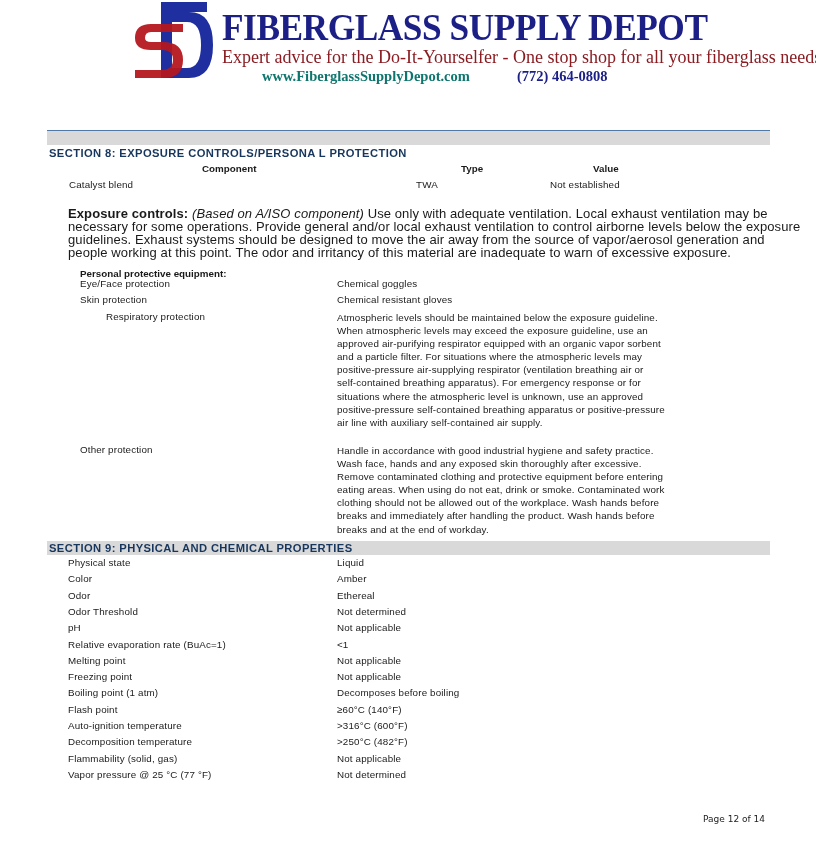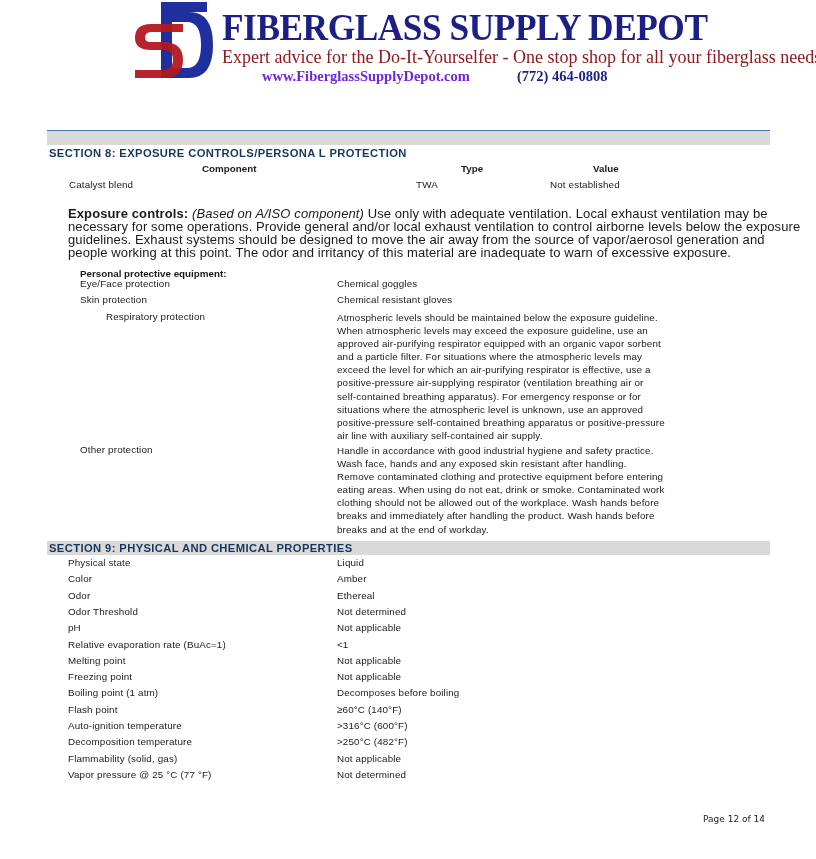--- a/index.html
+++ b/index.html
@@ -8,21 +8,21 @@
   .abs { position:absolute; }
 
   
   .logo-mark { left:133px; top:2px; width:80px; height:76px; }
   .brand-title { left:222px; top:4px; font-family:"Liberation Serif", serif; font-weight:bold;
                  font-size:38px; letter-spacing:-0.5px; color:#1b1f86; transform:scaleX(0.93);
                  transform-origin:left top; white-space:nowrap; line-height:46px; }
   .brand-tagline { left:222px; top:47px; font-family:"Liberation Serif", serif; font-weight:normal;
                    font-size:18px; color:#8a1c22; white-space:nowrap; }
   .brand-web { left:262px; top:68px; font-family:"Liberation Serif", serif; font-weight:bold;
-               font-size:14.5px; color:#6d28d9; white-space:nowrap; }
+               font-size:14.5px; color:#0f766e; white-space:nowrap; }
   .brand-phone { left:517px; top:68px; font-family:"Liberation Serif", serif; font-weight:bold;
                  font-size:14.5px; color:#1b1f86; white-space:nowrap; }
 
   
   .top-rule { left:47px; top:130px; width:723px; height:1px; background:#4f7aa8; }
   .top-band { left:47px; top:131px; width:723px; height:14px; background:#d9d9d9; }
   .section-title { font-weight:bold; font-size:11.2px; color:#17365d; letter-spacing:0.4px; white-space:nowrap;text-align:right; }
   .sec9-band { left:47px; top:541px; width:723px; height:14px; background:#d9d9d9; }
 
   .txt { font-size:9.8px; color:#1a1a1a; white-space:nowrap; letter-spacing:0.15px; }
@@ -78,32 +78,31 @@
 
 <div class="abs txt" style="left:80px; top:294px;">Skin protection</div>
 <div class="abs txt" style="left:337px; top:294px;">Chemical resistant gloves</div>
 
 <div class="abs txt" style="left:80px; top:311px;padding-left:26px;">Respiratory protection</div>
 <div class="abs block" style="left:337px; top:311px; white-space:nowrap;">
   <div>Atmospheric levels should be maintained below the exposure guideline.</div>
   <div>When atmospheric levels may exceed the exposure guideline, use an</div>
   <div>approved air-purifying respirator equipped with an organic vapor sorbent</div>
   <div>and a particle filter. For situations where the atmospheric levels may</div>
-  <div>exceed the level for which an air-purifying respirator is effective, use a</div>
   <div>positive-pressure air-supplying respirator (ventilation breathing air or</div>
   <div>self-contained breathing apparatus). For emergency response or for</div>
   <div>situations where the atmospheric level is unknown, use an approved</div>
   <div>positive-pressure self-contained breathing apparatus or positive-pressure</div>
   <div>air line with auxiliary self-contained air supply.</div>
 </div>
 
 <div class="abs txt" style="left:80px; top:444px;">Other protection</div>
 <div class="abs block" style="left:337px; top:444px; white-space:nowrap;">
   <div>Handle in accordance with good industrial hygiene and safety practice.</div>
-  <div>Wash face, hands and any exposed skin resistant after handling.</div>
+  <div>Wash face, hands and any exposed skin thoroughly after excessive.</div>
   <div>Remove contaminated clothing and protective equipment before entering</div>
   <div>eating areas. When using do not eat, drink or smoke. Contaminated work</div>
   <div>clothing should not be allowed out of the workplace. Wash hands before</div>
   <div>breaks and immediately after handling the product. Wash hands before</div>
   <div>breaks and at the end of workday.</div>
 </div>
 
 <div class="abs sec9-band"></div>
 <div class="abs section-title" style="left:49px; top:542px;">SECTION 9: PHYSICAL AND CHEMICAL PROPERTIES</div>
 

